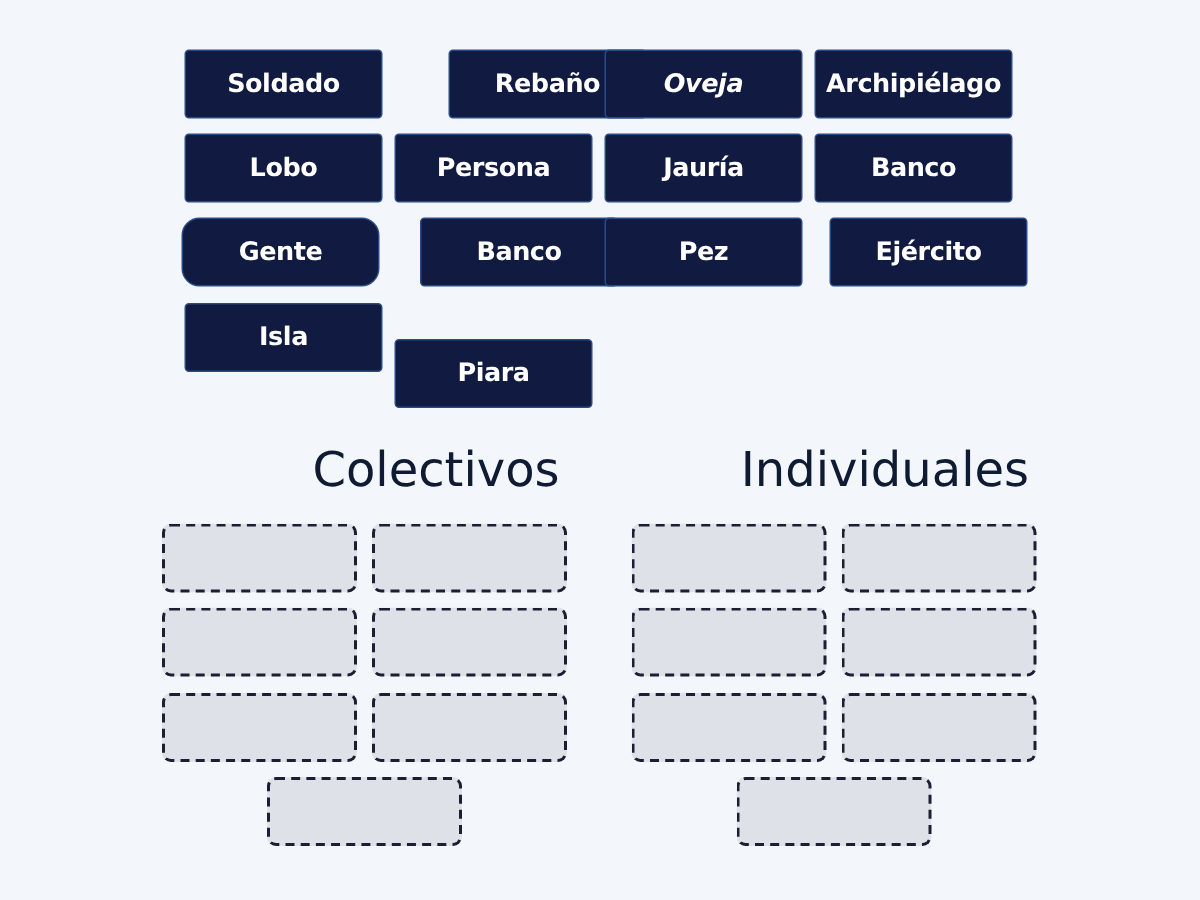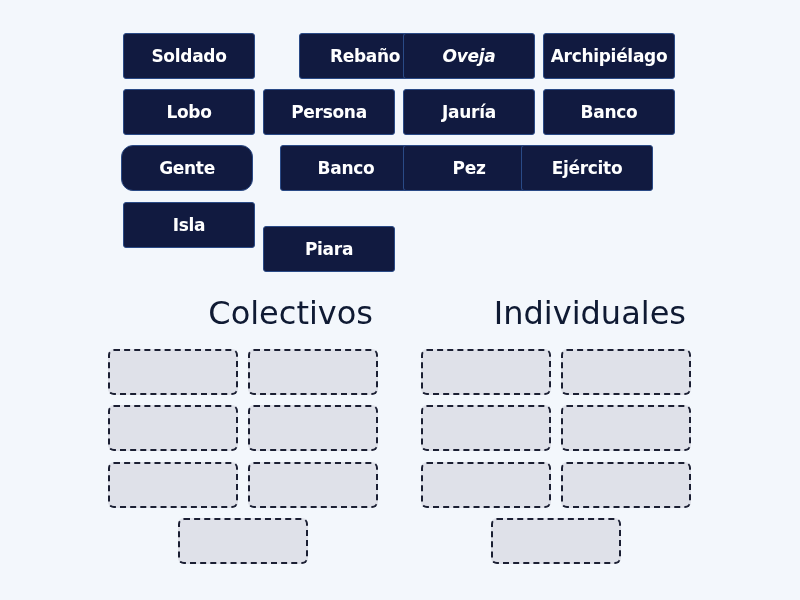--- a/index.html
+++ b/index.html
@@ -16,21 +16,21 @@
     <div class="tile" style="left: 263px; top: 33px; margin-left: 36px;">Rebaño</div>
     <div class="tile" style="left: 403px; top: 33px; font-style: italic;">Oveja</div>
     <div class="tile" style="left: 543px; top: 33px;">Archipiélago</div>
     <div class="tile" style="left: 123px; top: 89px;">Lobo</div>
     <div class="tile" style="left: 263px; top: 89px;">Persona</div>
     <div class="tile" style="left: 403px; top: 89px; text-align: right;">Jauría</div>
     <div class="tile" style="left: 543px; top: 89px;">Banco</div>
     <div class="tile" style="left: 121px; top: 145px; border-radius: 12px;">Gente</div>
     <div class="tile" style="left: 280px; top: 145px;">Banco</div>
     <div class="tile" style="left: 403px; top: 145px;">Pez</div>
-    <div class="tile" style="left: 521px; top: 145px;">Ejército</div>
+    <div class="tile" style="left: 553px; top: 145px;">Ejército</div>
     <div class="tile" style="left: 123px; top: 202px;">Isla</div>
     <div class="tile" style="left: 263px; top: 202px; margin-top: 24px;">Piara</div>
   </div>
 <div id="groups">
     <div class="heading" style="left: 113px;">Colectivos</div>
     <div class="zone" style="left: 108px; top: 349px;"></div>
     <div class="zone" style="left: 248px; top: 349px;"></div>
     <div class="zone" style="left: 108px; top: 405px;"></div>
     <div class="zone" style="left: 248px; top: 405px;"></div>
     <div class="zone" style="left: 108px; top: 462px;"></div>

